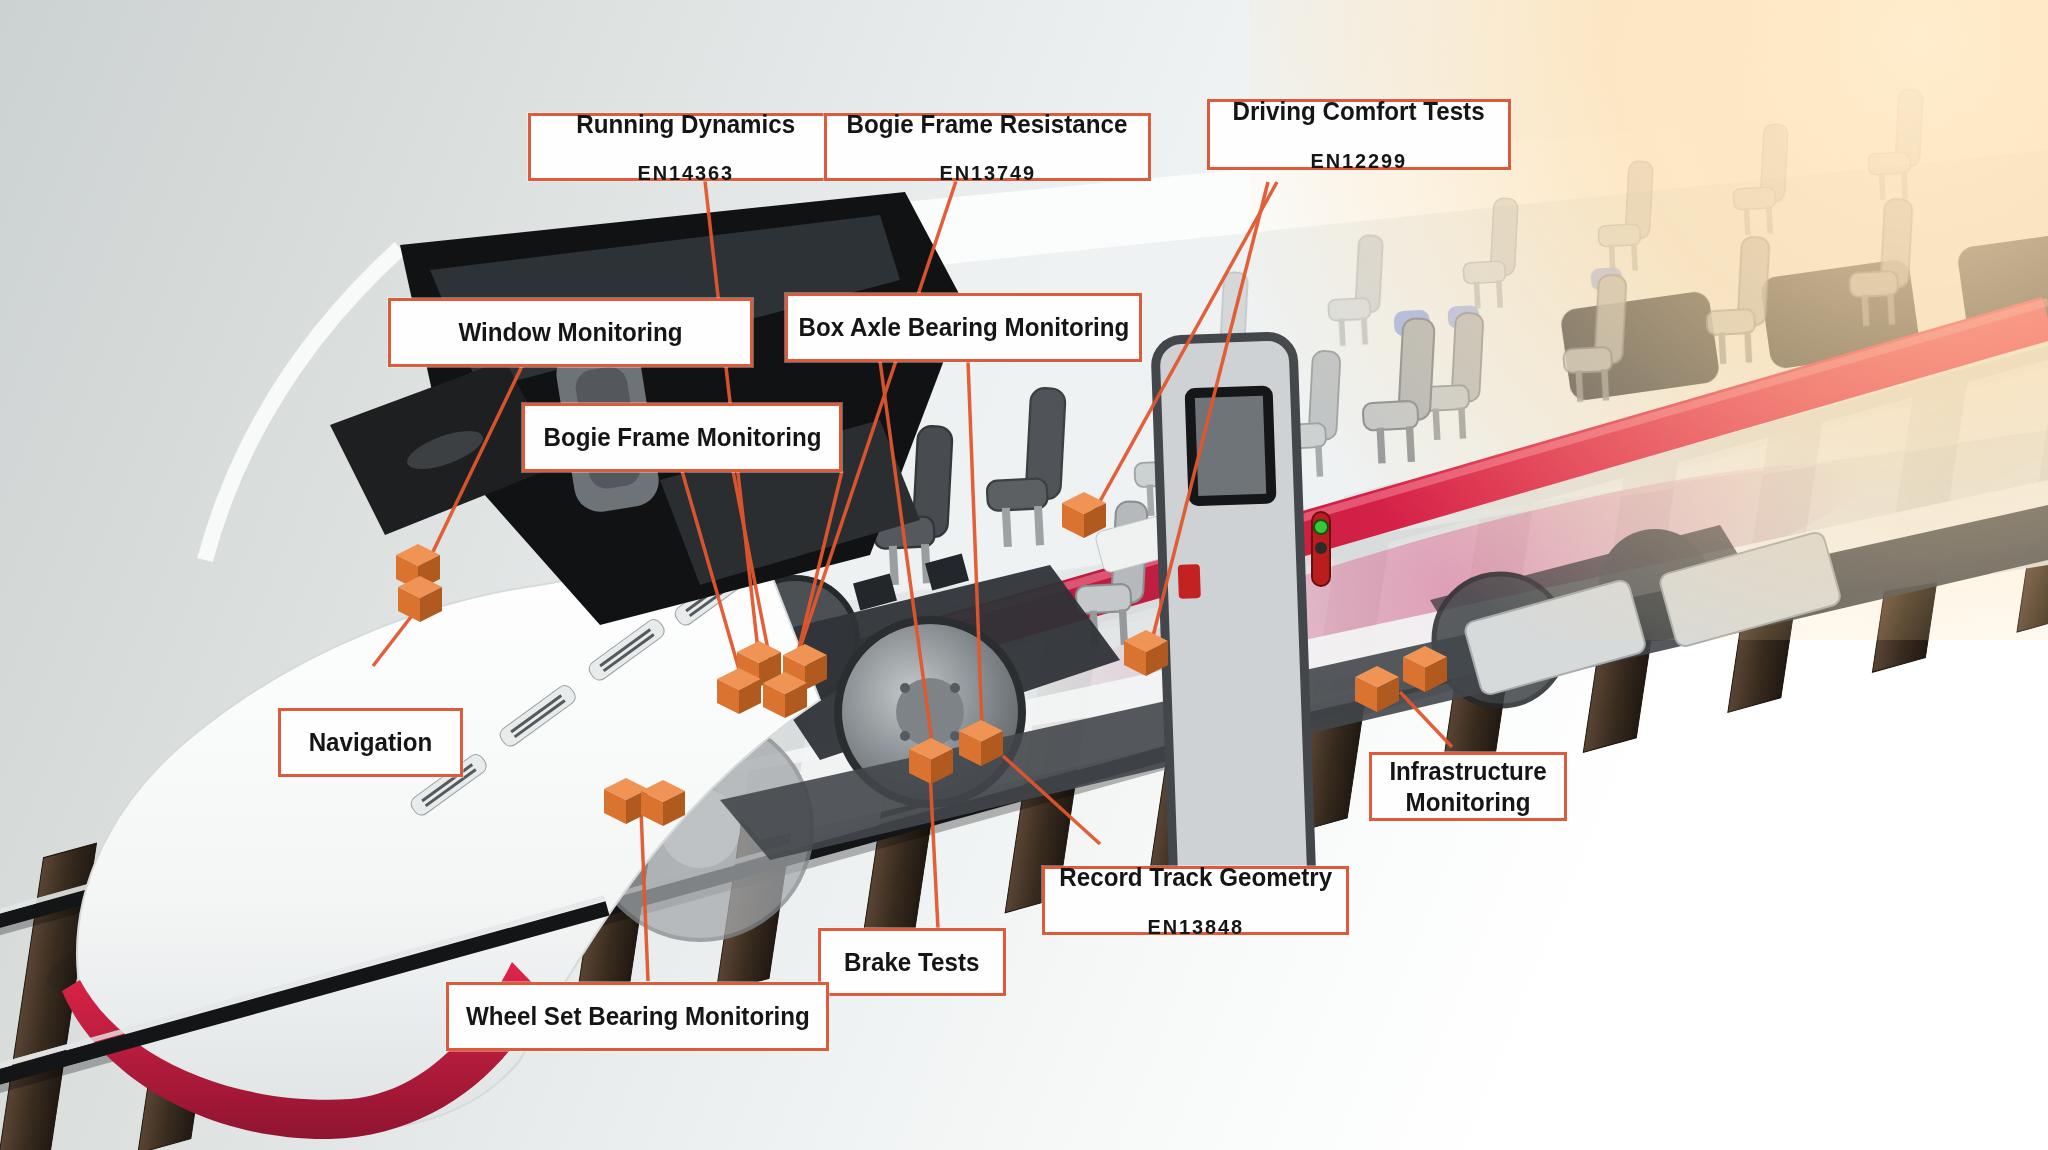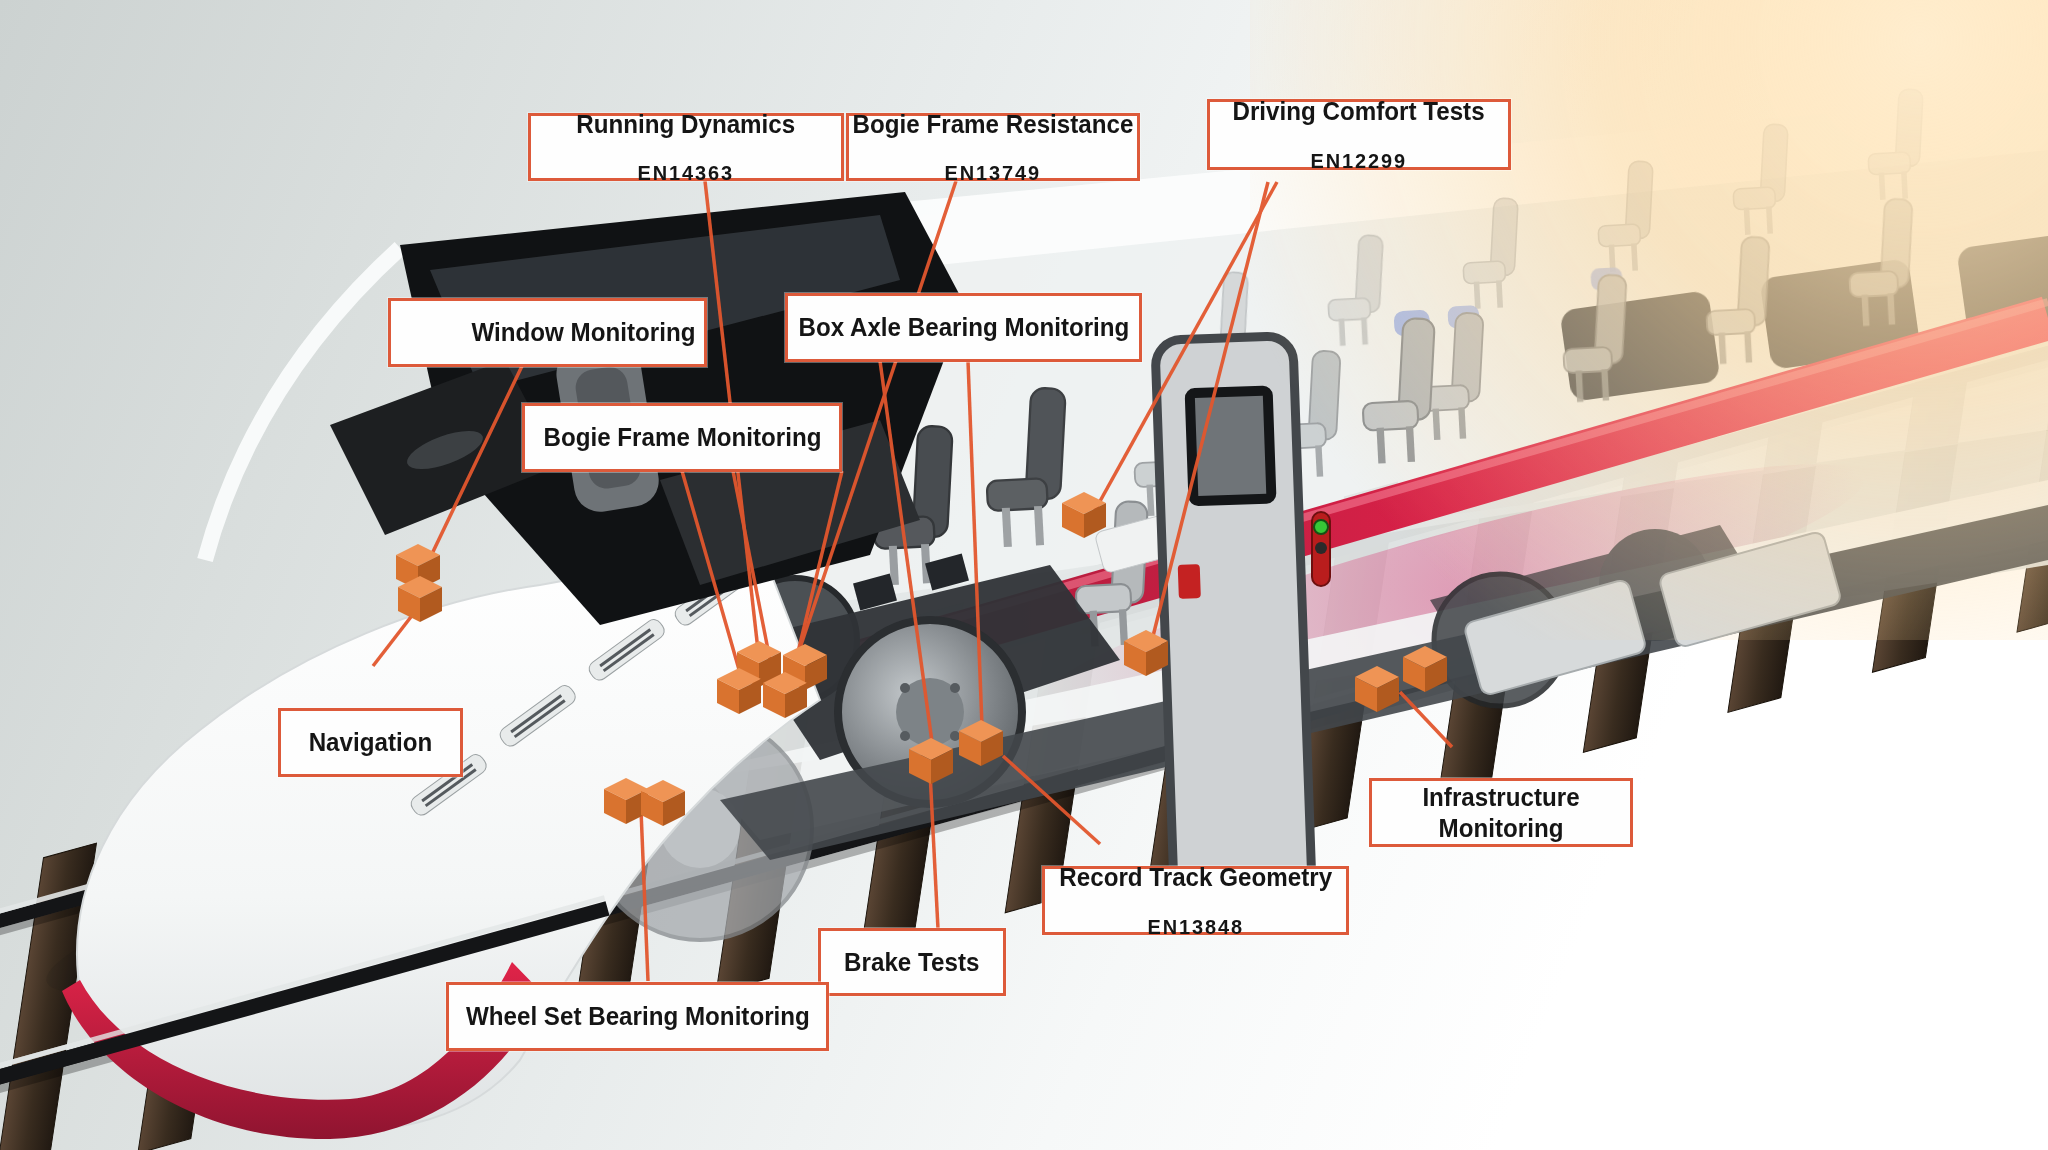--- a/index.html
+++ b/index.html
@@ -274,41 +274,41 @@
         <use href="#cube" x="604" y="778"></use>
         <use href="#cube" x="641" y="780"></use>
       </g>
   </svg>
 
   <div id="labels-layer">
       <div class="callout" style="left: 528px; top: 113px; width: 316px; height: 68px; --accent: #dd5a3a;">
         <div class="t">Running Dynamics</div>
         <div class="c">EN14363</div>
       </div>
-      <div class="callout" style="left: 846px; top: 113px; width: 294px; height: 68px; --accent: #dd5a3a;">
+      <div class="callout" style="left: 824px; top: 113px; width: 327px; height: 68px; --accent: #dd5a3a;">
         <div class="t">Bogie Frame Resistance</div>
         <div class="c">EN13749</div>
       </div>
       <div class="callout" style="left: 1207px; top: 99px; width: 304px; height: 71px; --accent: #dd5a3a;">
         <div class="t">Driving Comfort Tests</div>
         <div class="c">EN12299</div>
       </div>
-      <div class="callout" style="left: 388px; top: 298px; width: 319px; height: 69px; align-items: flex-end; --accent: #dd5a3a;">
+      <div class="callout" style="left: 388px; top: 298px; width: 365px; height: 69px; --accent: #dd5a3a;">
         <div class="t">Window Monitoring</div>
       </div>
       <div class="callout" style="left: 785px; top: 293px; width: 357px; height: 69px; --accent: #dd5a3a;">
         <div class="t">Box Axle Bearing Monitoring</div>
       </div>
       <div class="callout" style="left: 522px; top: 403px; width: 320px; height: 69px; --accent: #dd5a3a;">
         <div class="t">Bogie Frame Monitoring</div>
       </div>
       <div class="callout" style="left: 278px; top: 664px; width: 185px; height: 69px; margin-top: 44px; --accent: #dd5a3a;">
         <div class="t">Navigation</div>
       </div>
-      <div class="callout wrap" style="left: 1369px; top: 778px; width: 264px; height: 69px; --accent: #dd5a3a;">
+      <div class="callout wrap" style="left: 1369px; top: 752px; width: 198px; height: 69px; --accent: #dd5a3a;">
         <div class="t">Infrastructure Monitoring</div>
       </div>
       <div class="callout" style="left: 1042px; top: 843px; width: 307px; height: 69px; margin-top: 23px; --accent: #dd5a3a;">
         <div class="t">Record Track Geometry</div>
         <div class="c">EN13848</div>
       </div>
       <div class="callout" style="left: 818px; top: 928px; width: 188px; height: 68px; --accent: #dd5a3a;">
         <div class="t">Brake Tests</div>
       </div>
       <div class="callout" style="left: 446px; top: 982px; width: 383px; height: 69px; --accent: #dd5a3a;">

